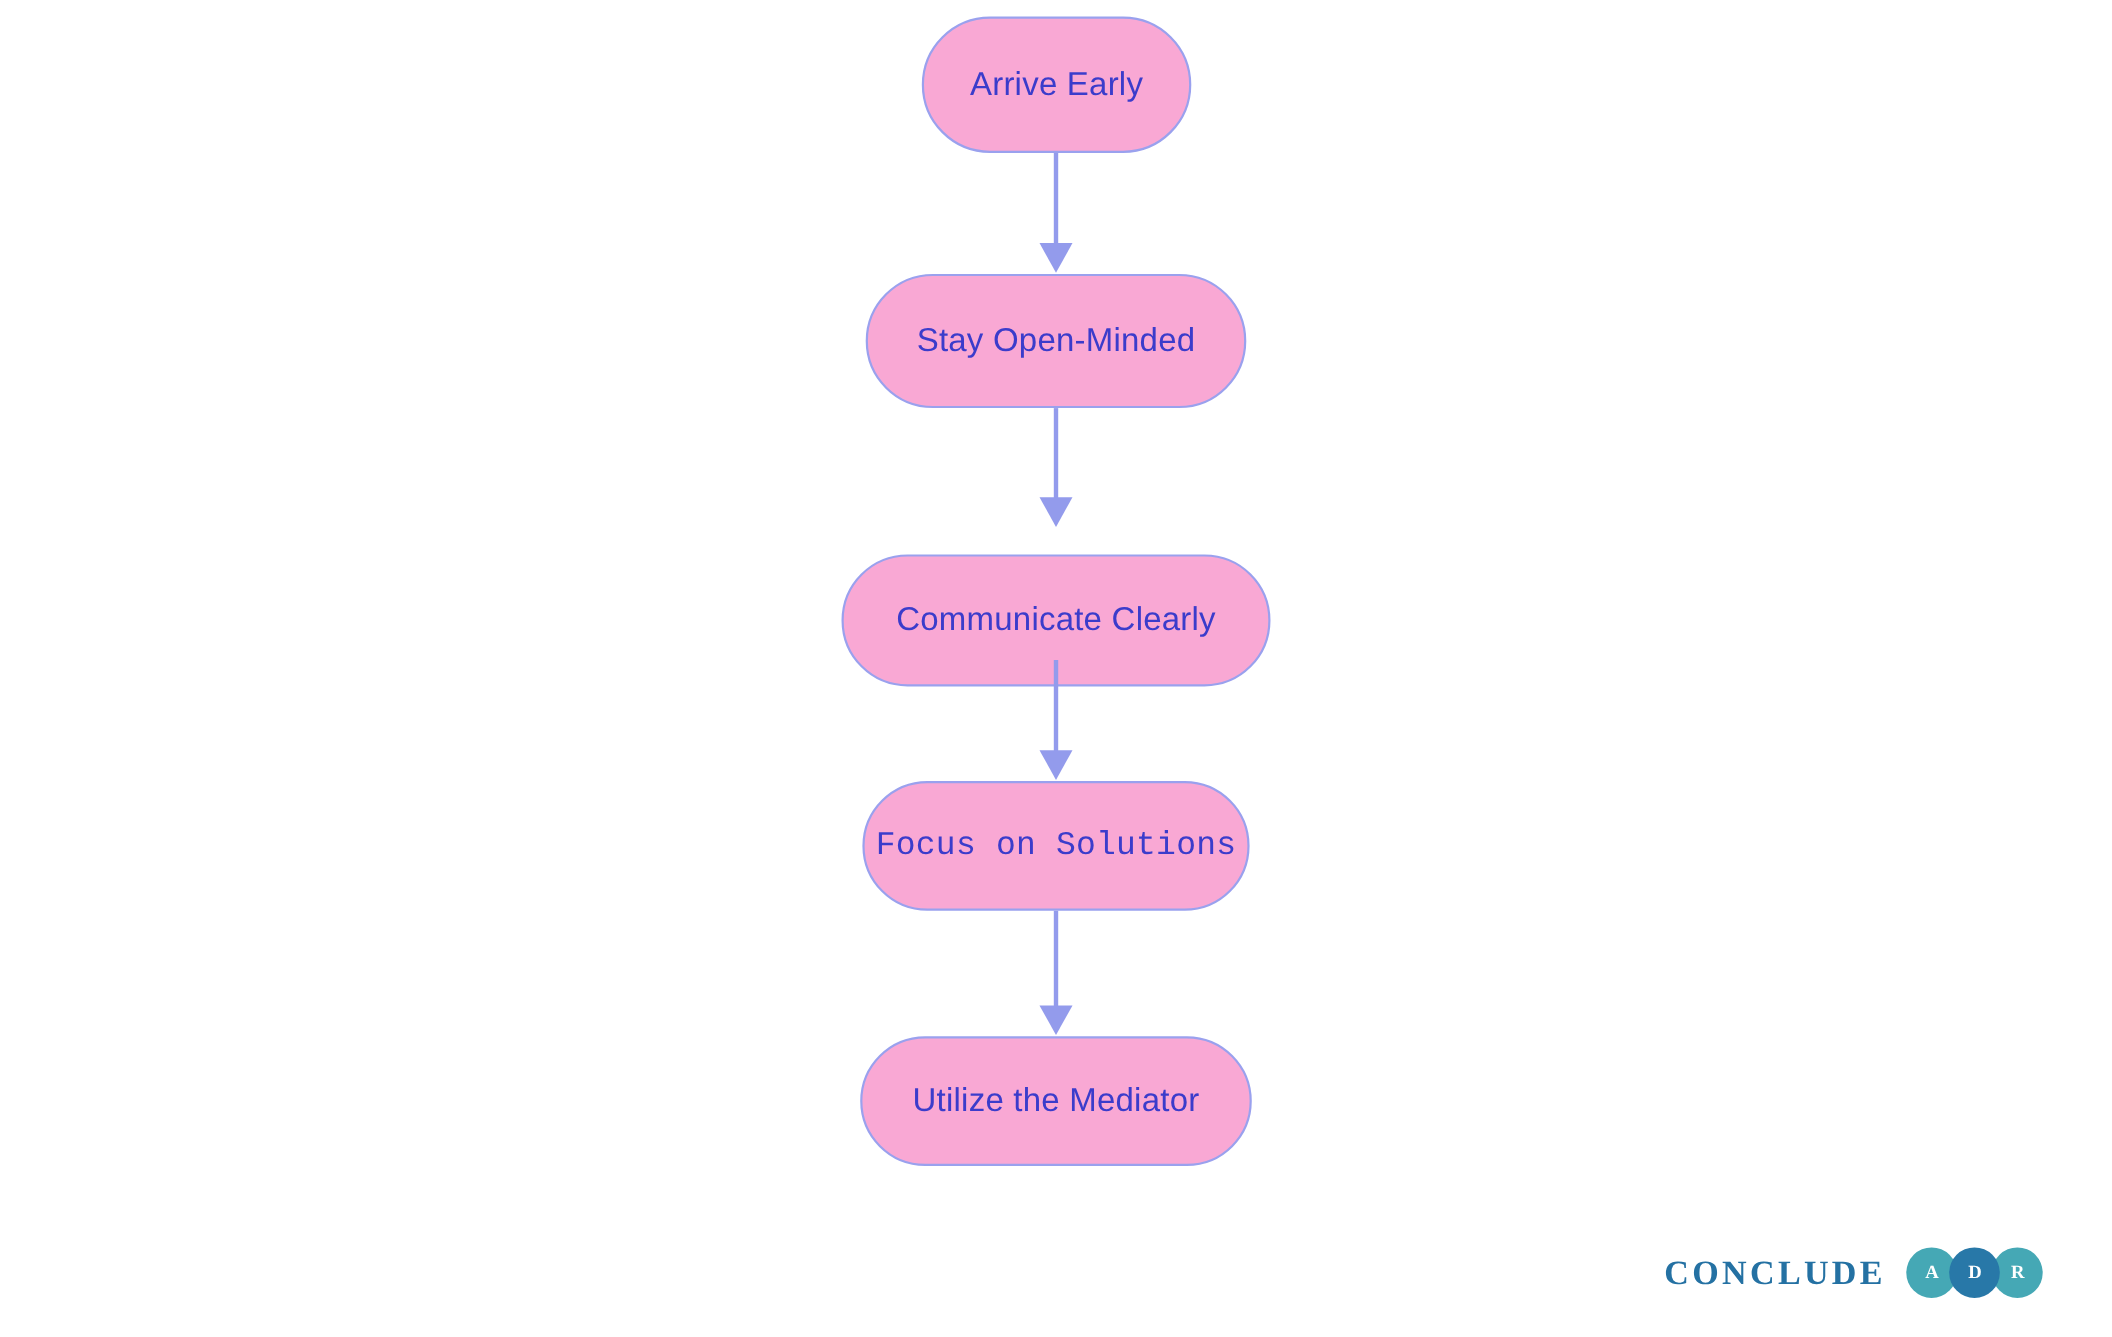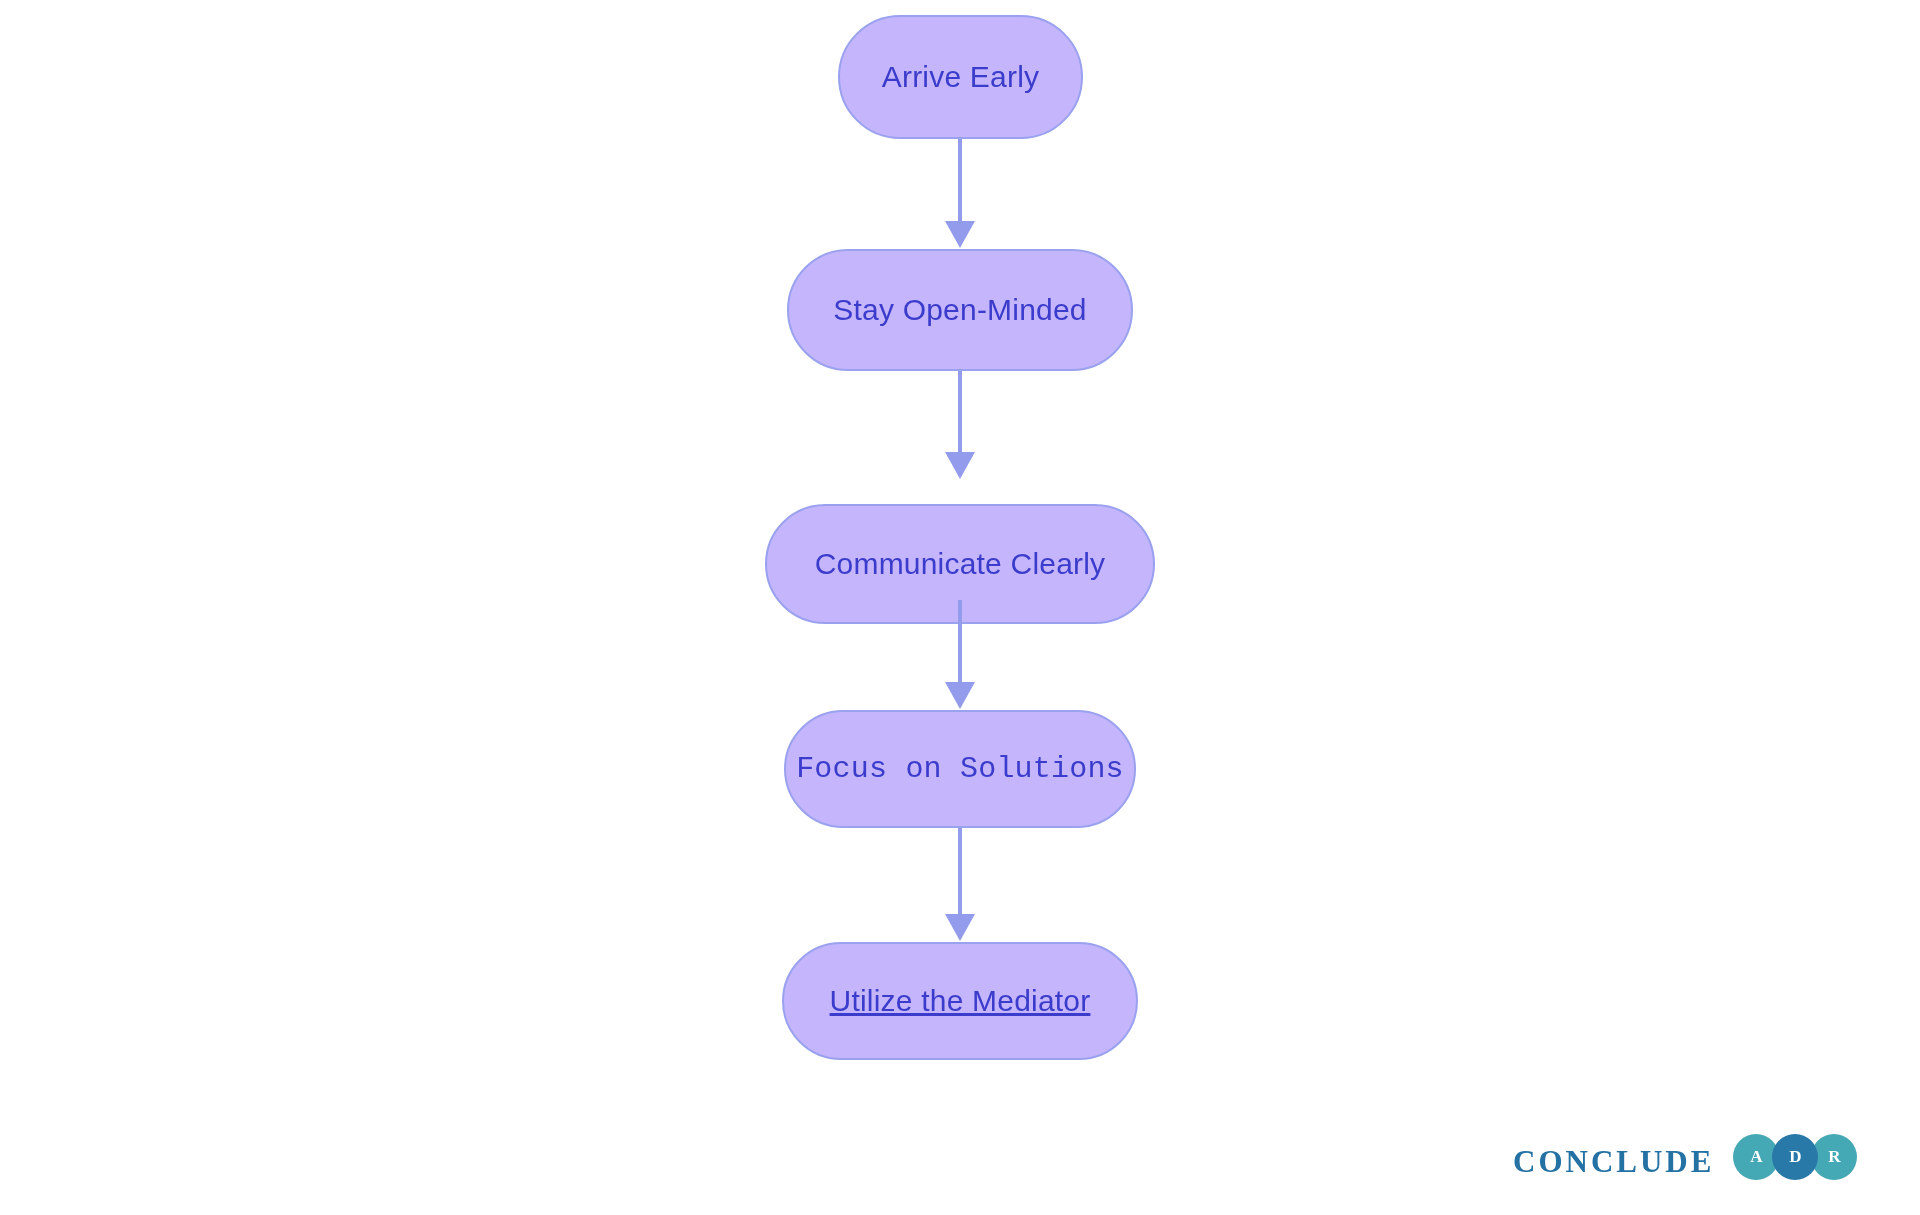--- a/index.html
+++ b/index.html
@@ -14,37 +14,37 @@
     overflow: hidden;
     font-family: "Liberation Sans", sans-serif;
   }
   .canvas {
     position: absolute;
     inset: 0;
   }
   
   .node {
     position: absolute;
-    background: #c4b5fd;
+    background: #f9a8d4;
     border: 2px solid #9aa1ee;
     border-radius: 70px;
     box-sizing: border-box;
     display: flex;
     align-items: center;
     justify-content: center;
     color: #3b3ccb;
     font-size: 30px;
     letter-spacing: 0.2px;
     white-space: nowrap;
   }
   .n1 { left: 838px; top: 15px;  width: 245px; height: 124px; }
   .n2 { left: 787px; top: 249px; width: 346px; height: 122px; align-items: center; }
   .n3 { left: 765px; top: 504px; width: 390px; height: 120px; }
   .n4 { left: 784px; top: 710px; width: 352px; height: 118px; font-family: Liberation Mono, monospace; }
-  .n5 { left: 782px; top: 942px; width: 356px; height: 118px; text-decoration: underline; }
+  .n5 { left: 782px; top: 942px; width: 356px; height: 118px; }
 
   
   .arrow { position: absolute; left: 945px; width: 30px; }
   .arrow .stem {
     position: absolute;
     left: 13px;
     top: 0;
     width: 4px;
     background: #939bec;
   }
@@ -63,21 +63,21 @@
   .a3 { top: 600px; height: 109px; } .a3 .stem { height: 83px; }
   .a4 { top: 828px; height: 113px; } .a4 .stem { height: 87px; }
 
   
   .logo {
     position: absolute;
     left: 1513px;
     top: 1134px;
     height: 46px;
     display: flex;
-    align-items: flex-end;
+    align-items: center;
   }
   .wordmark {
     font-family: "Liberation Serif", serif;
     font-weight: 700;
     font-size: 31px;
     letter-spacing: 3px;
     color: #2471a3;
     margin-right: 19px;
   }
   .badge {

